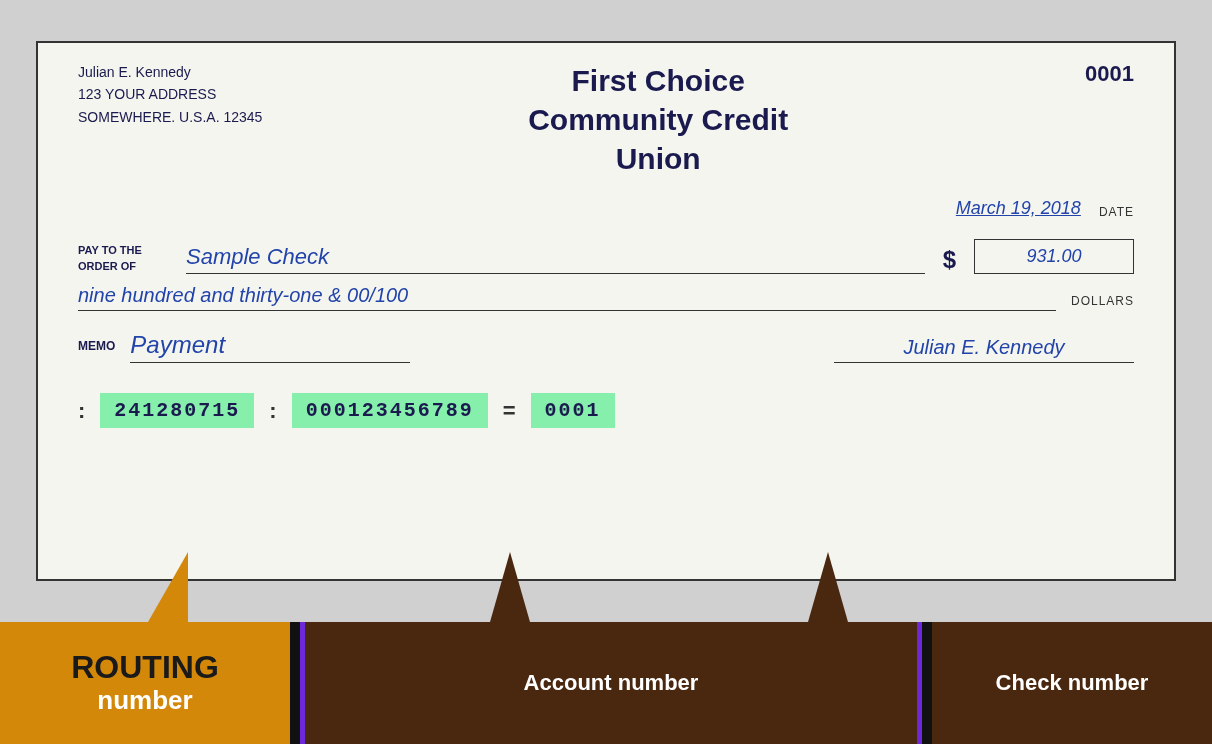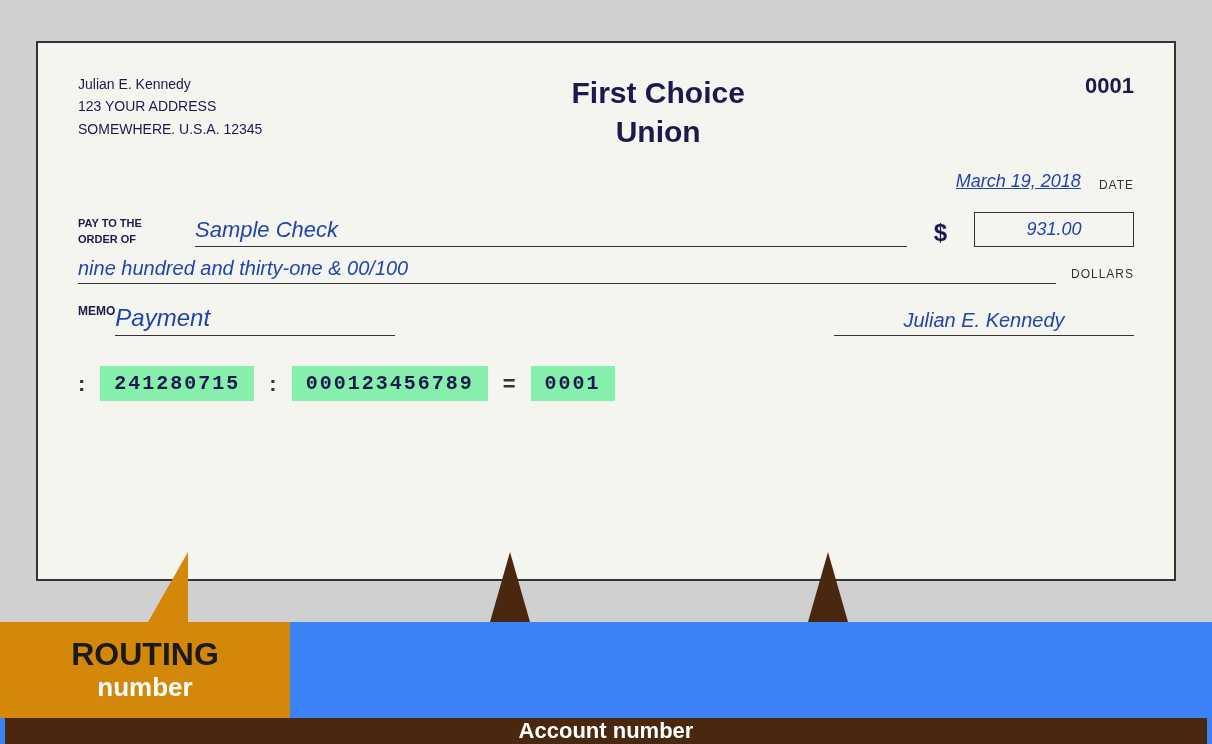--- a/index.html
+++ b/index.html
@@ -21,21 +21,21 @@
       align-items: center;
       justify-content: center;
       padding: 20px;
     }
 
     .check {
       background: #f5f5f0;
       border: 2px solid #333;
       width: 1140px;
       height: 540px;
-      padding: 30px 40px;
+      padding: 18px 40px;
       position: relative;
     }
 
     
     .check-top {
       display: flex;
       justify-content: space-between;
       align-items: flex-start;
       margin-bottom: 20px;
     }
@@ -82,21 +82,21 @@
       font-size: 12px;
       color: #333;
       font-weight: normal;
       letter-spacing: 1px;
     }
 
     
     .pay-row {
       display: flex;
       align-items: flex-end;
-      gap: 27px;
+      gap: 18px;
       margin-bottom: 10px;
     }
 
     .pay-label {
       font-size: 11px;
       color: #1a1a4e;
       font-weight: bold;
       white-space: nowrap;
       line-height: 1.4;
       min-width: 90px;
@@ -163,21 +163,22 @@
     
     .memo-row {
       display: flex;
       align-items: flex-end;
       margin-bottom: 30px;
       justify-content: space-between;
     }
 
     .memo-left {
       display: flex;
-      align-items: flex-start;
+      align-items: center;
+      gap: 15px;
       flex: 1;
     }
 
     .memo-label {
       font-size: 12px;
       color: #1a1a4e;
       font-weight: bold;
       padding-bottom: 3px;
     }
 
@@ -232,26 +233,25 @@
       padding: 6px 14px;
       font-size: 20px;
       font-weight: bold;
       color: #1a1a4e;
       letter-spacing: 2px;
       font-family: 'Courier New', monospace;
     }
 
     
     .bottom-section {
-      background: #3b82f6;
+      background: #6d28d9;
       height: 122px;
       display: flex;
       align-items: stretch;
       position: relative;
-      flex-direction: column;
     }
 
     
     .routing-arrow {
       position: absolute;
       left: 148px;
       top: -70px;
       width: 0;
       height: 0;
       border-left: 40px solid transparent;
@@ -350,20 +350,21 @@
   <div class="check">
 
     <div class="check-top">
       <div class="payer-address">
         <div>Julian E. Kennedy</div>
         <div>123 YOUR ADDRESS</div>
         <div>SOMEWHERE. U.S.A. 12345</div>
       </div>
       <div class="bank-name">
         <div>First Choice</div>
+        <div>Community Credit</div>
         <div>Union</div>
       </div>
       <div class="check-number-top">0001</div>
     </div>
 
     <div class="date-row">
       <span class="date-value">March 19, 2018</span>
       <span class="date-label">DATE</span>
     </div>
 
@@ -426,13 +427,16 @@
   </div>
 
   <div class="label-gap"></div>
 
   <div class="account-label">
     <span class="account-label-text">Account number</span>
   </div>
 
   <div class="label-gap"></div>
 
+  <div class="check-number-label">
+    <span class="check-number-label-text">Check number</span>
+  </div>
 </div>
 
 </body></html>

